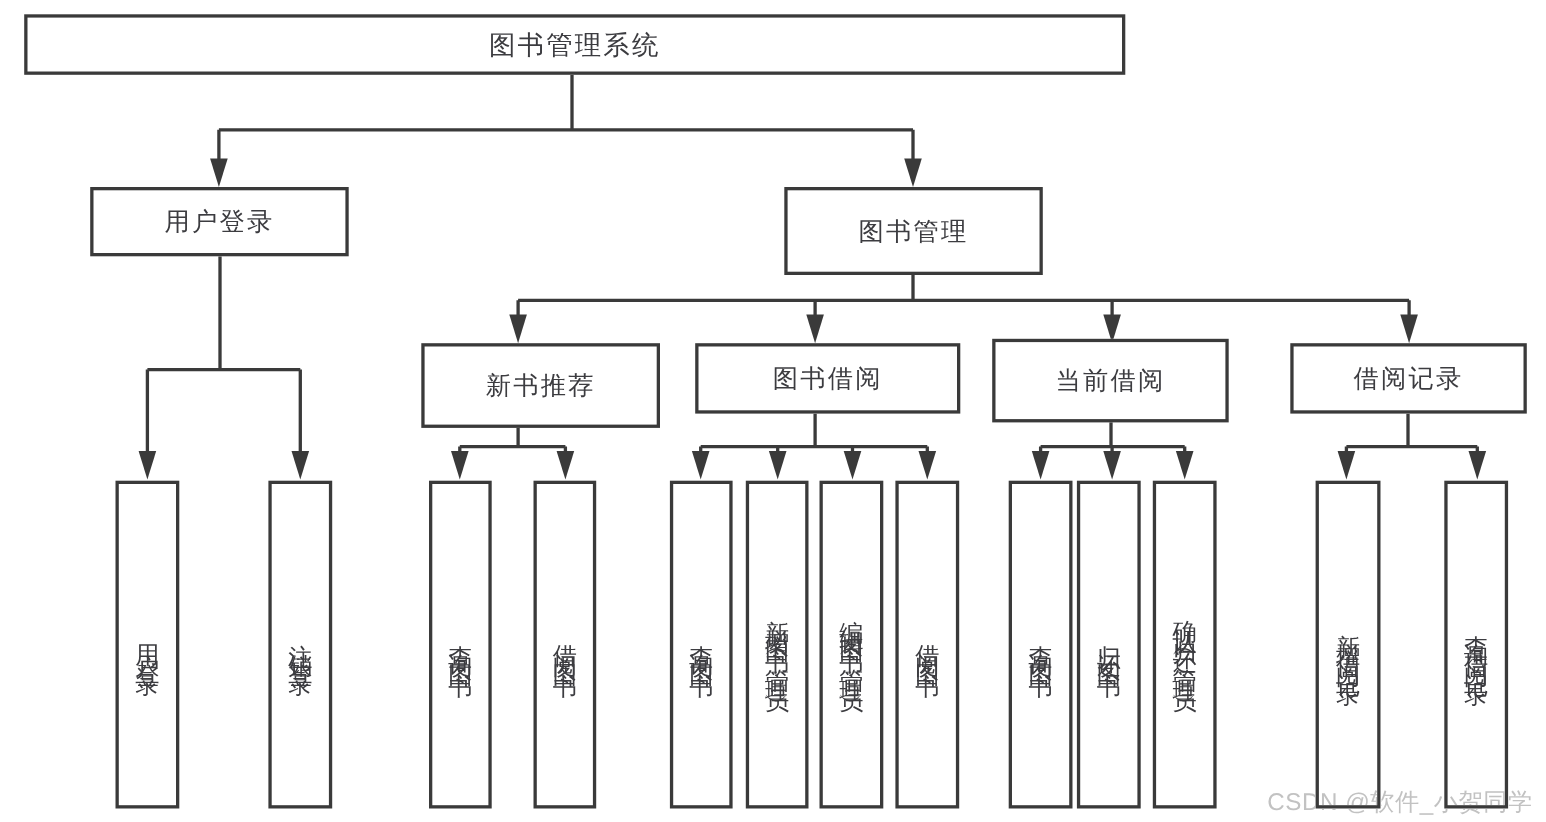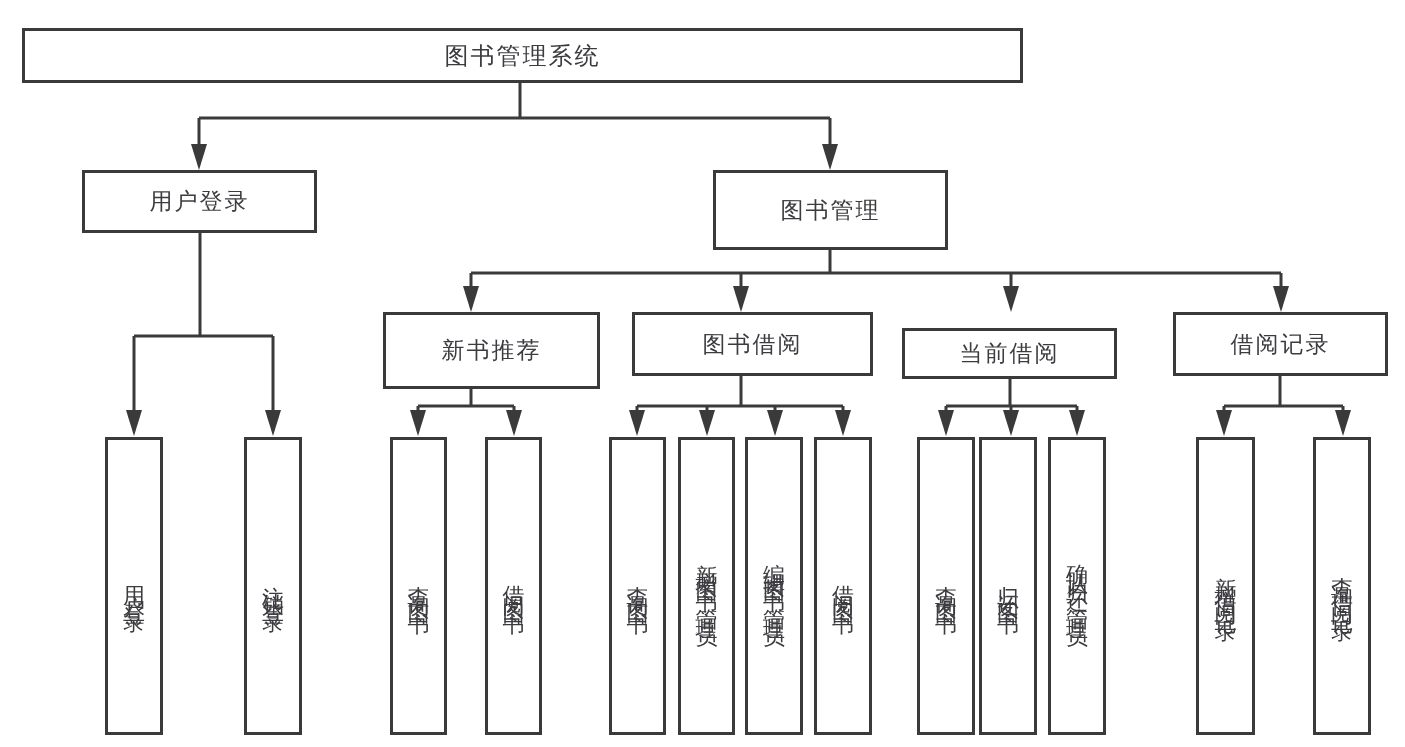--- a/index.html
+++ b/index.html
@@ -110,38 +110,38 @@
       <polygon points="1003,410 1019,410 1011,436"></polygon>
       <polygon points="1069,410 1085,410 1077,436"></polygon>
     </g>
     <g>
       <path d="M1280 376 V406 M1224 406 H1343 M1224 406 V416 M1343 406 V416"></path>
       <polygon points="1216,410 1232,410 1224,436"></polygon>
       <polygon points="1335,410 1351,410 1343,436"></polygon>
     </g>
   </svg>
 
-  <div class="node node-h node-root" style="left:22px; top:28px; width:1001px; height:55px;">
+  <div class="node node-h node-root" style="left:22px; top:13px; width:1001px; height:55px;">
     <span>图书管理系统</span>
   </div>
 
   <div class="node node-h" style="left:82px; top:170px; width:235px; height:63px;">
     <span>用户登录</span>
   </div>
   <div class="node node-h" style="left:713px; top:170px; width:235px; height:80px;">
     <span>图书管理</span>
   </div>
 
   <div class="node node-h" style="left:383px; top:312px; width:217px; height:77px;">
     <span>新书推荐</span>
   </div>
   <div class="node node-h" style="left:632px; top:312px; width:241px; height:64px;">
     <span>图书借阅</span>
   </div>
-  <div class="node node-h" style="left:902px; top:328px; width:215px; height:51px;">
+  <div class="node node-h" style="left:902px; top:308px; width:215px; height:76px;">
     <span>当前借阅</span>
   </div>
   <div class="node node-h" style="left:1173px; top:312px; width:215px; height:64px;">
     <span>借阅记录</span>
   </div>
 
   <div class="node node-v" style="left:105px; top:437px; width:58px; height:298px;">
     <span>用户登录</span>
   </div>
   <div class="node node-v" style="left:244px; top:437px; width:58px; height:298px;">
@@ -178,14 +178,15 @@
     <span>确认归还（管理员）</span>
   </div>
 
   <div class="node node-v" style="left:1196px; top:437px; width:59px; height:298px;">
     <span>新增借阅记录</span>
   </div>
   <div class="node node-v" style="left:1313px; top:437px; width:58px; height:298px;">
     <span>查询借阅记录</span>
   </div>
 
+  <div id="watermark">CSDN @软件_小贺同学</div>
 
 </div>
 
 </body></html>

